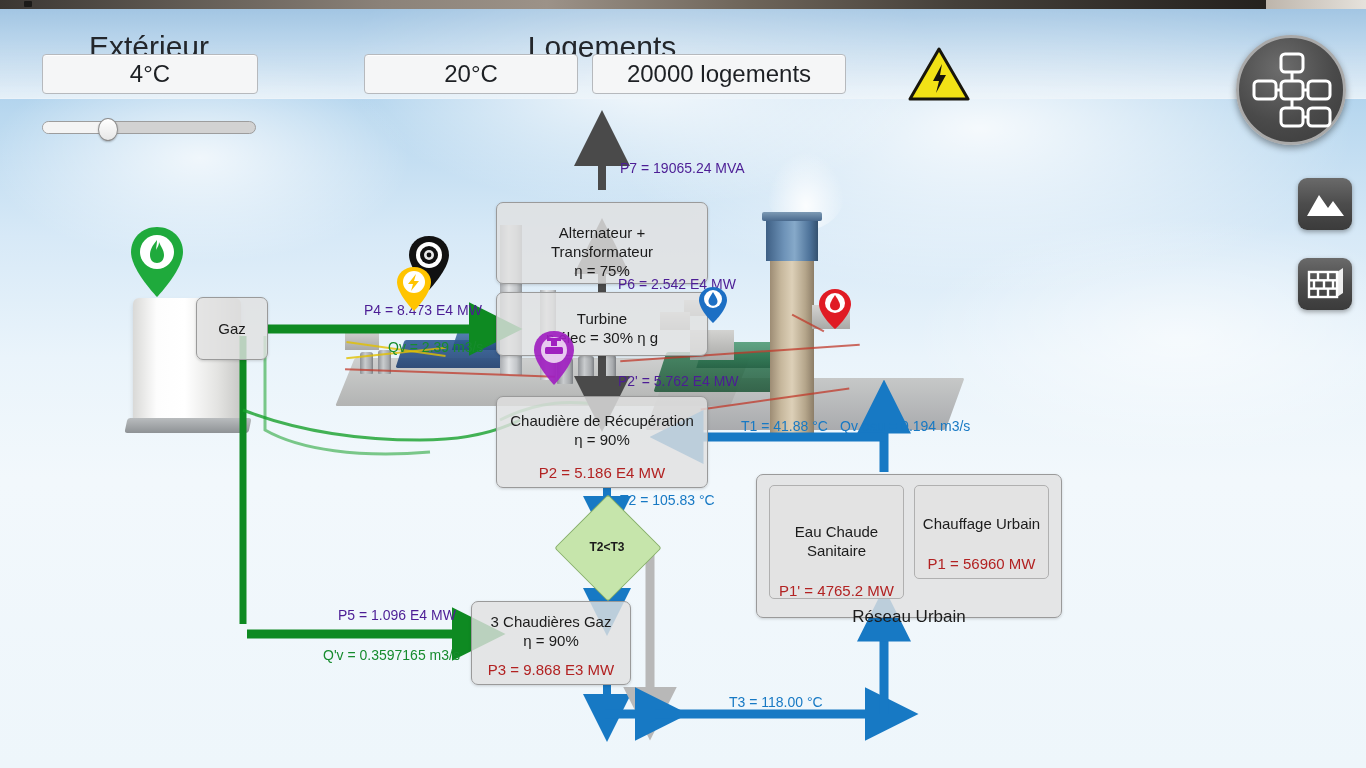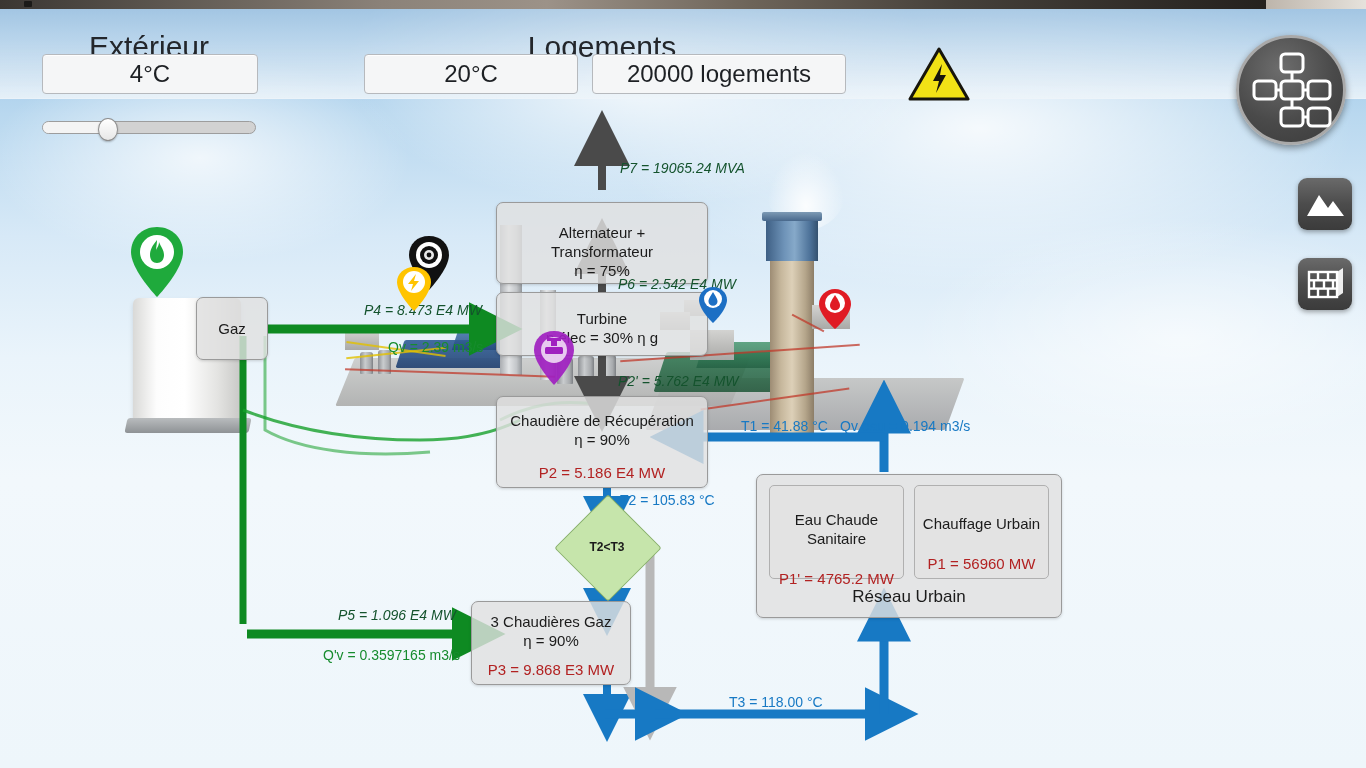--- a/index.html
+++ b/index.html
@@ -131,21 +131,21 @@
     position:absolute;z-index:14;width:74px;height:74px;
     background:#c6e5ab;border:1px solid #86ae69;
     transform:rotate(45deg);border-radius:3px;
   }
   .diamond-label{
     position:absolute;z-index:15;font-size:12px;font-weight:bold;color:#1b1b1b;
     width:74px;text-align:center;
   }
 
   .lbl{position:absolute;z-index:16;font-size:14px;white-space:nowrap;}
-  .lbl.red{color:#14532d;font-style:italic;}
+  .lbl.red{color:#4c1d95;}
   .lbl.green{color:#178c2e;}
   .lbl.blue{color:#1779c4;}
 
   
   .pin{position:absolute;z-index:18;}
 </style>
 </head>
 <body>
 
 <div id="stage">
@@ -269,21 +269,21 @@
     <div class="t">3 Chaudières Gaz</div>
     <div class="t">η = 90%</div>
     <div class="pw" style="margin-top:11px;">P3 = 9.868 E3 MW</div>
   </div>
 
   <div class="diamond" style="left:570px;top:510px;"></div>
   <div class="diamond-label" style="left:570px;top:540px;">T2&lt;T3</div>
 
   <div class="dbox" style="left:756px;top:474px;width:306px;height:144px;padding:0;">
     <div style="display:flex;gap:10px;padding:10px 12px 0 12px;">
-      <div class="small-box" style="position:relative;left:0;top:0;width:150px;height:94px;padding-top:24px;box-sizing:border-box;">
+      <div class="small-box" style="position:relative;left:0;top:0;width:150px;height:114px;padding-top:36px;box-sizing:border-box;">
         <div class="t">Eau Chaude Sanitaire</div>
         <div class="pw" style="margin-top:22px;">P1' = 4765.2 MW</div>
       </div>
       <div class="small-box" style="position:relative;left:0;top:0;width:150px;height:94px;padding-top:28px;box-sizing:border-box;">
         <div class="t">Chauffage Urbain</div>
         <div class="pw" style="margin-top:22px;">P1 = 56960 MW</div>
       </div>
     </div>
     <div style="font-size:17px;margin-top:8px;">Réseau Urbain</div>
   </div>

